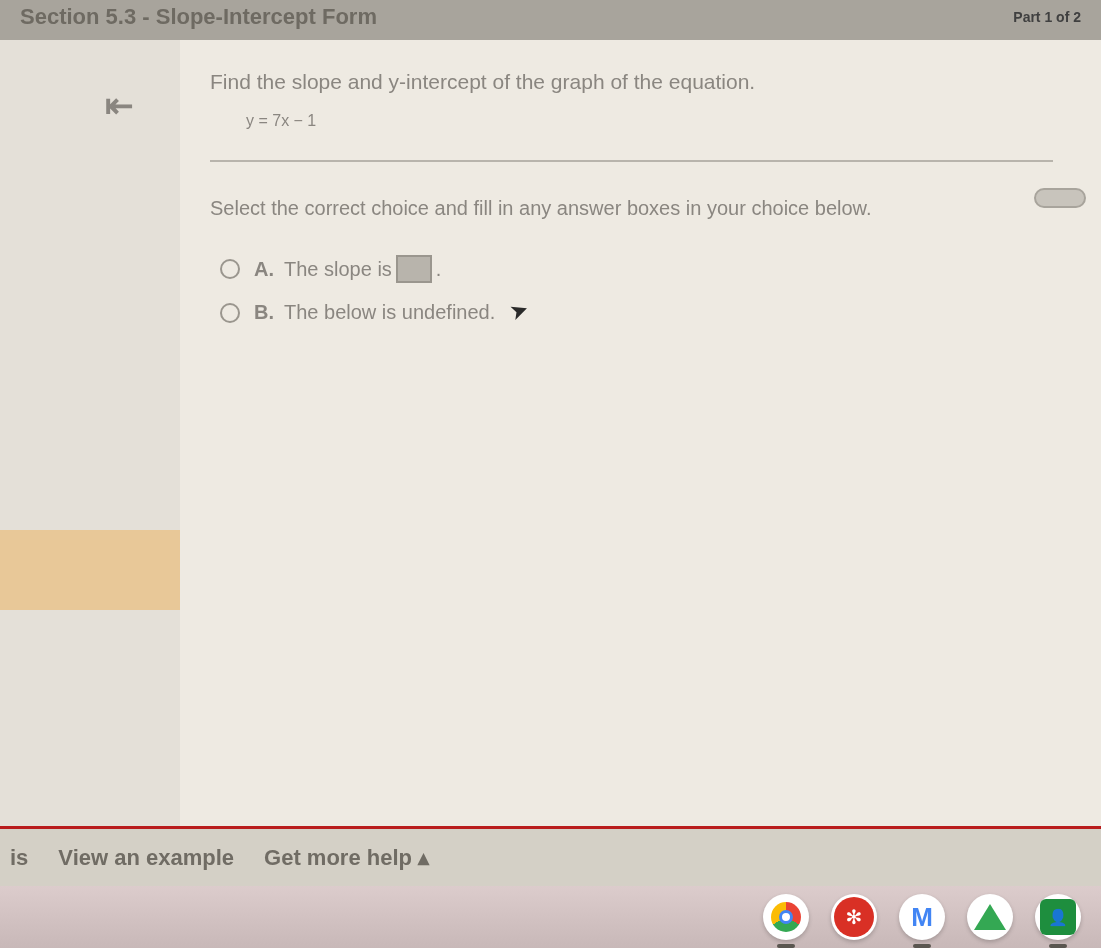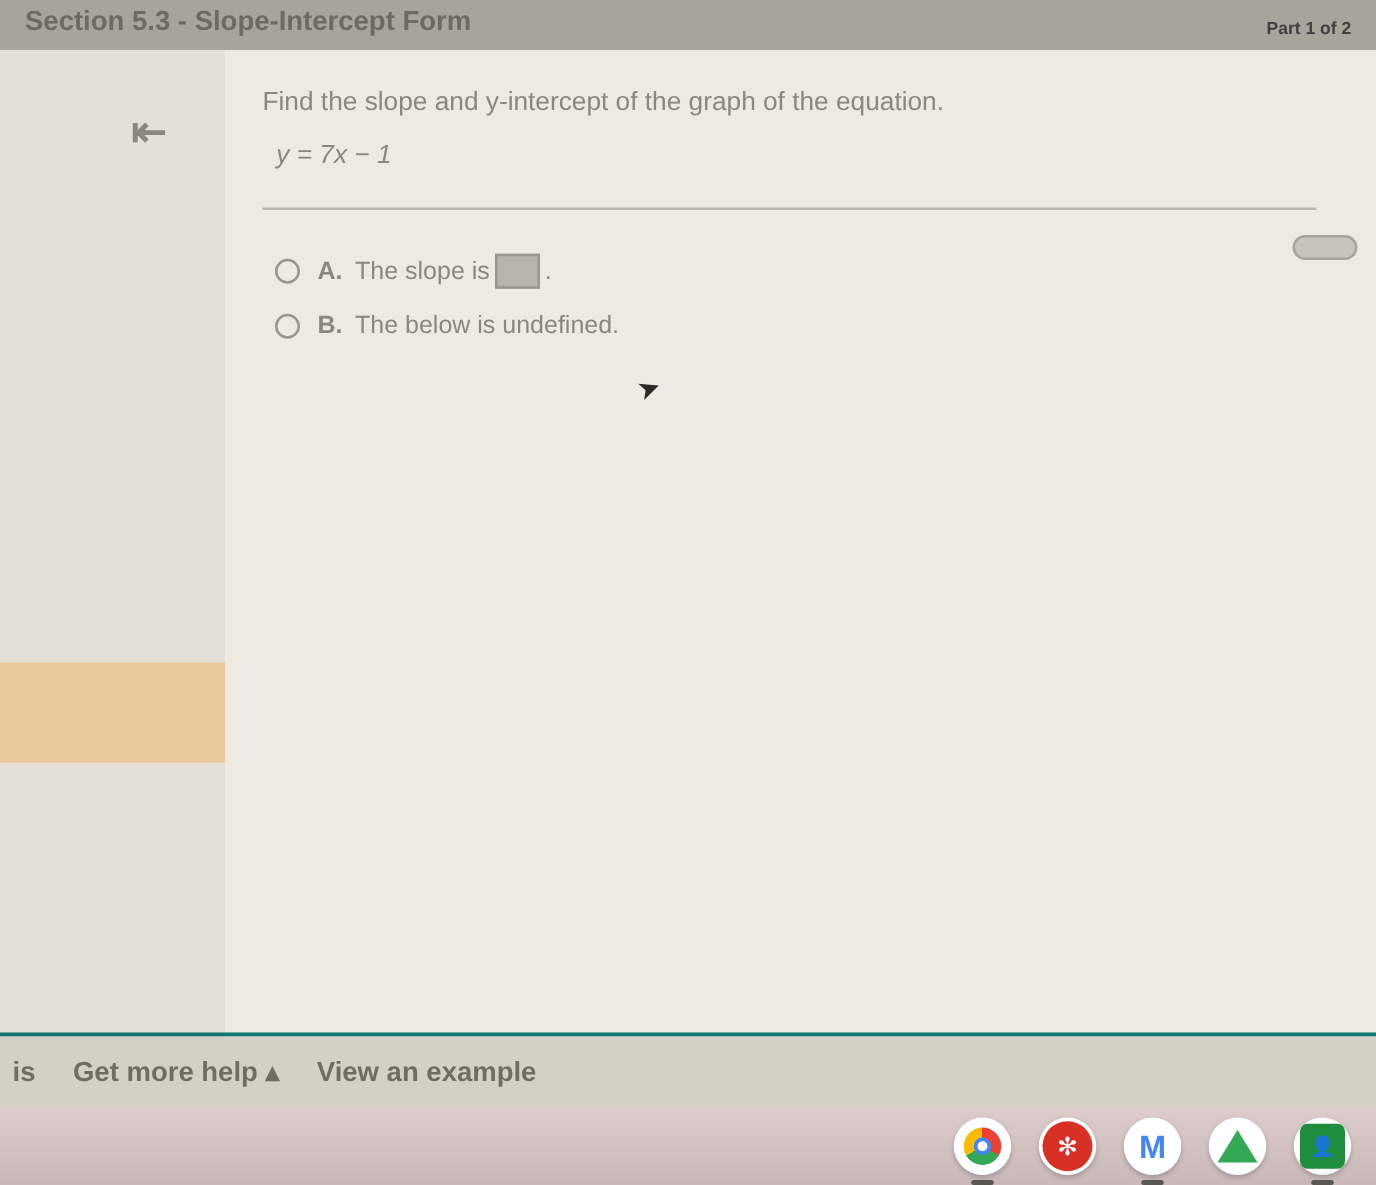--- a/index.html
+++ b/index.html
@@ -12,21 +12,21 @@
       position: relative;
     }
     .top-bar {
       background: #a8a49c;
       color: #6e6a62;
       padding: 4px 20px 10px 20px;
       font-size: 22px;
       font-weight: 600;
       display: flex;
       justify-content: space-between;
-      align-items: flex-end;
+      align-items: center;
     }
     .top-bar .part { font-size: 14px; color: #404040; }
     .main-area {
       display: flex;
       height: 820px;
       background: #e8e4dc;
     }
     .left-col {
       width: 180px;
       background: #e4e0d8;
@@ -55,24 +55,23 @@
       padding: 30px 48px 20px 30px;
       position: relative;
     }
     .question-text {
       color: #8a8680;
       font-size: 21px;
       margin-bottom: 18px;
     }
     .equation {
       color: #8a8680;
-      font-size: 21px;
-      margin-left: 11px;
+      font-size: 16px;
+      margin-left: 36px;
       margin-bottom: 30px;
-      font-style: italic;
     }
     .divider {
       border: none;
       border-top: 2px solid #b8b4ac;
       margin: 20px 0 35px 0;
     }
     .pill {
       position: absolute;
       right: 15px;
       top: 148px;
@@ -131,21 +130,21 @@
       font-size: 22px;
       transform: rotate(-20deg);
     }
     .bottom-bar {
       position: absolute;
       left: 0;
       bottom: 62px;
       width: 100%;
       height: 60px;
       background: #d4d0c6;
-      border-top: 3px solid #0f766e;
+      border-top: 3px solid #b91c1c;
       display: flex;
       align-items: center;
       padding-left: 10px;
       gap: 30px;
       text-align: center;
     }
     .bottom-link {
       color: #706c64;
       font-size: 22px;
       font-weight: 600;
@@ -214,20 +213,21 @@
 <div class="main-area">
   <div class="left-col">
     <div class="back-arrow">⇤</div>
     <div class="highlight-block"></div>
   </div>
   <div class="content-col">
     <div class="question-text">Find the slope and y-intercept of the graph of the equation.</div>
     <div class="equation">y = 7x − 1</div>
     <div class="pill"></div>
     <hr class="divider">
+    <div class="instruction">Select the correct choice and fill in any answer boxes in your choice below.</div>
 
     <div class="choice-row">
       <div class="radio"></div>
       <span class="choice-label">A.</span>
       <span class="choice-text">The slope is</span>
       <span class="answer-box"></span>
       <span class="choice-text">.</span>
     </div>
 
     <div class="choice-row">
@@ -235,22 +235,22 @@
       <span class="choice-label">B.</span>
       <span class="choice-text">The below is undefined.</span>
     </div>
 
     <div class="cursor-arrow">➤</div>
   </div>
 </div>
 
 <div class="bottom-bar">
   <span class="bottom-link">is</span>
+  <span class="bottom-link">View an example</span>
   <span class="bottom-link"><span>Get more help</span> ▴</span>
-  <span class="bottom-link">View an example</span>
 </div>
 
 <div class="taskbar">
   <div class="tb-icon active">
     <div class="chrome-inner">
         <div class="chrome-center"></div>
       </div>
   </div>
   <div class="tb-icon">
     <div class="red-circle">✻</div>

